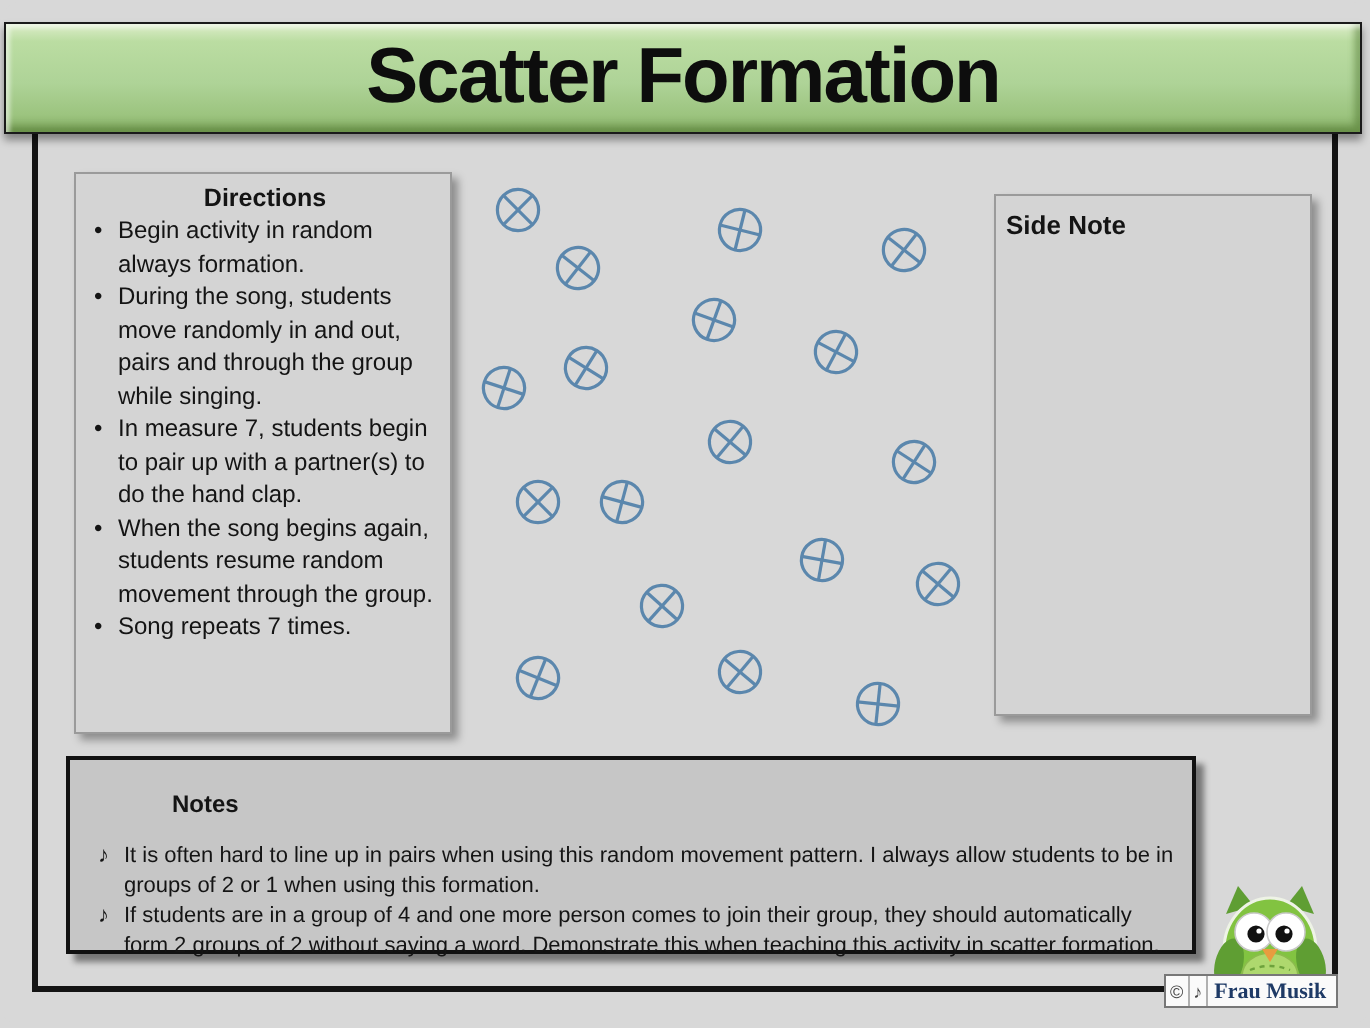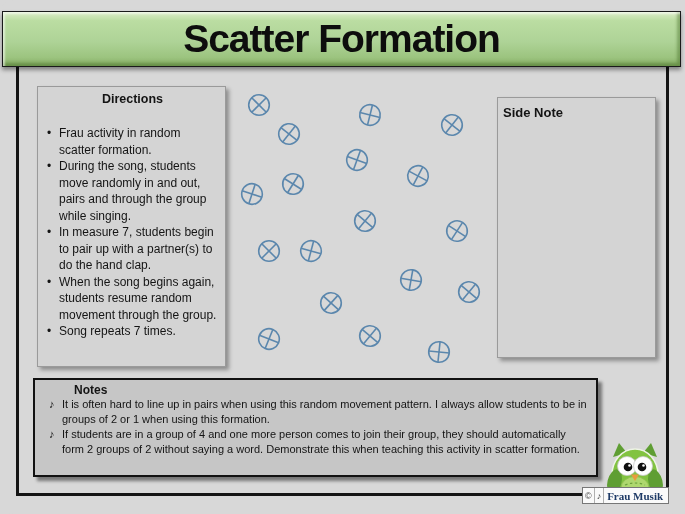--- a/index.html
+++ b/index.html
@@ -39,36 +39,36 @@
   .scatter-symbol { position:absolute; width:24px; height:24px; }
 
   
   .panel {
     position:absolute; box-sizing:border-box;
     background:#d4d4d4; border:1px solid #9a9a9a;
     box-shadow:3px 3px 4px rgba(0,0,0,0.35);
     z-index:3;
   }
   .directions { left:37px; top:86px; width:189px; height:281px; padding:5px 7px 5px 9px; }
-  .directions h2 { margin:0 0 19px 0; text-align:center; font-size:12.5px; }
+  .directions h2 { margin:0 0 1px 0; text-align:center; font-size:12.5px; }
   .list-item { display:flex; font-size:12px; line-height:16.5px; }
   .list-item .bullet { width:12px; flex:none; }
   .list-item .txt { flex:1; }
 
   .sidenote { left:497px; top:97px; width:159px; height:261px; padding:7px 5px; text-align:left; }
   .sidenote h2 { margin:0 0 1px 0; font-size:13px; }
   .sidenote p { margin:0; font-size:12.5px; line-height:18px; }
 
   .notes {
     position:absolute; left:33px; top:378px; width:565px; height:99px;
     box-sizing:border-box; background:#c6c6c6; border:2px solid #111;
     box-shadow:4px 4px 3px rgba(0,0,0,0.45);
     padding:3px 9px; z-index:3;
   }
-  .notes h2 { margin:0; font-size:12px;padding-left:30px; }
+  .notes h2 { margin:12px; font-size:12px;padding-left:30px; }
   .notes .list-item { font-size:11px; line-height:15px; padding-left:5px; }
   .notes .list-item .bullet { width:13px; }
 
   
   .owl { position:absolute; left:600px; top:441px; width:70px; height:62px; z-index:6; }
 
   
   .credit {
     position:absolute; left:582px; top:487px; width:87px; height:17px;
     box-sizing:border-box; background:#fafafa; border:1px solid #777;
@@ -220,21 +220,21 @@
     </div>
 
   <div class="banner">
     <h1>Scatter Formation</h1>
   </div>
 
   <div class="panel directions">
     <h2>Directions</h2>
     <div class="list-item">
       <span class="bullet">•</span>
-      <span class="txt">Frau activity in random scatter formation.</span>
+      <span class="txt">Begin activity in random always formation.</span>
     </div>
     <div class="list-item">
       <span class="bullet">•</span>
       <span class="txt">During the song, students move randomly in and out, pairs and through the group while singing.</span>
     </div>
     <div class="list-item">
       <span class="bullet">•</span>
       <span class="txt">In measure 7, students begin to pair up with a partner(s) to do the hand clap.</span>
     </div>
     <div class="list-item">

